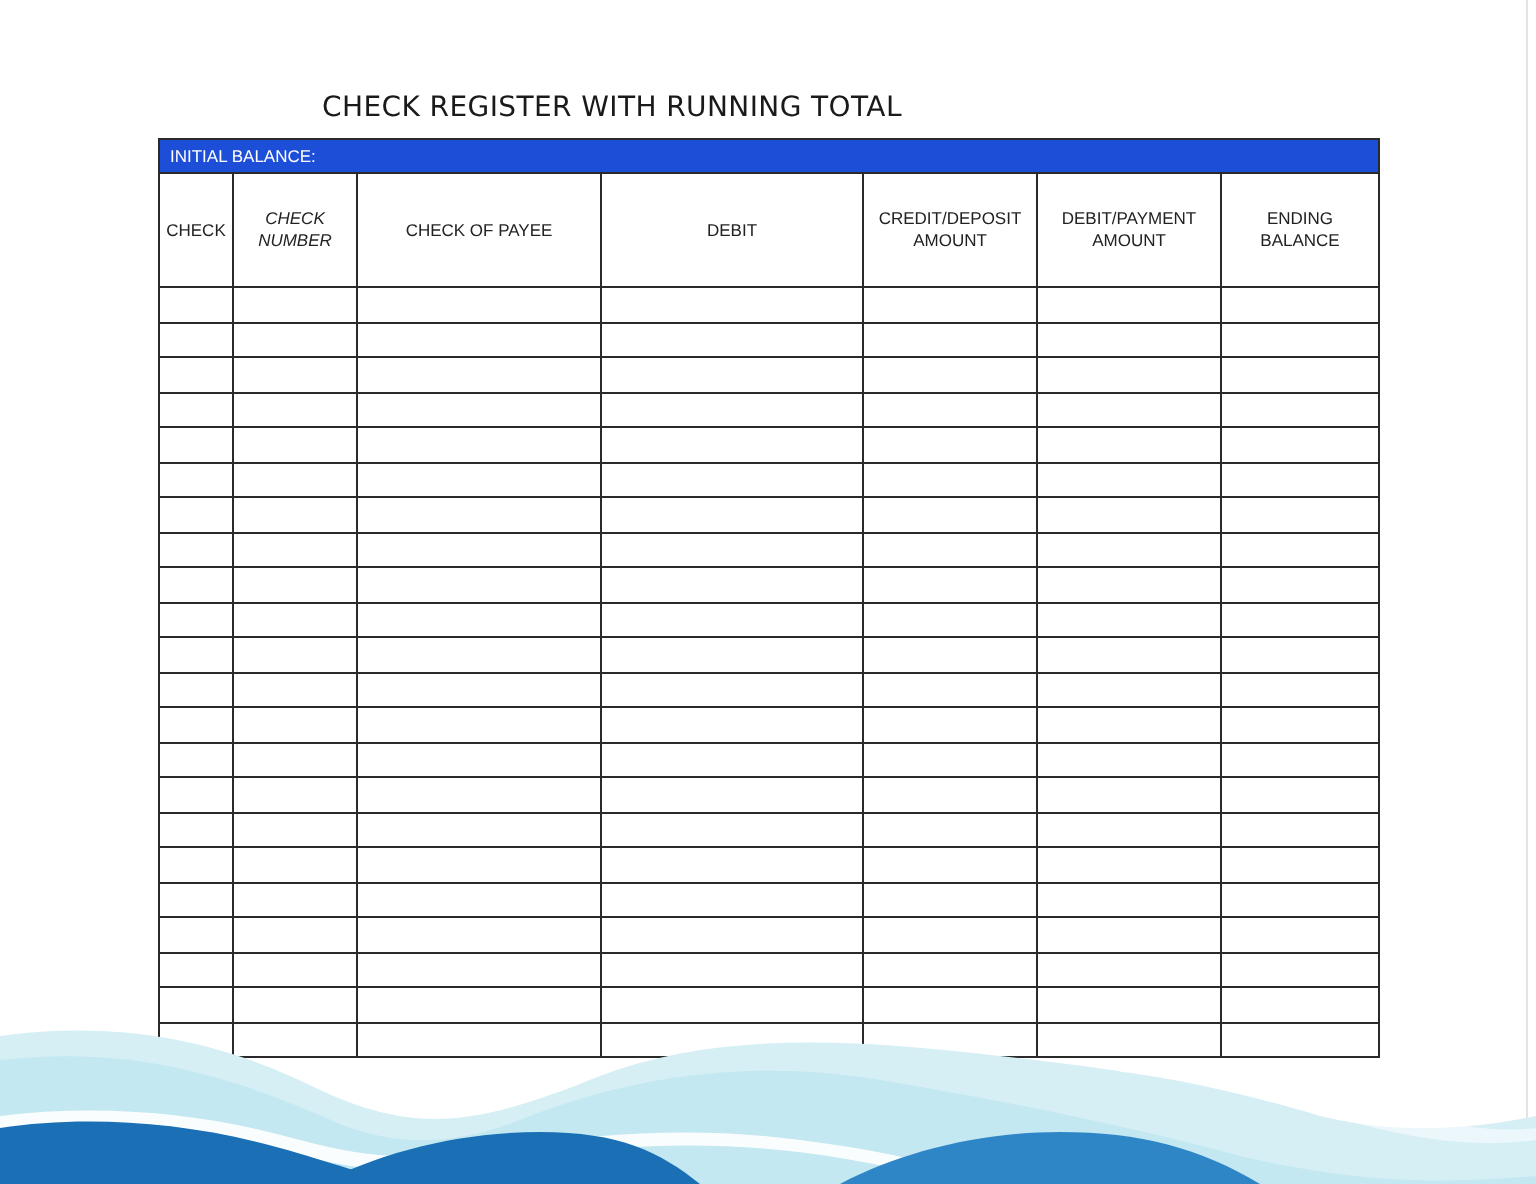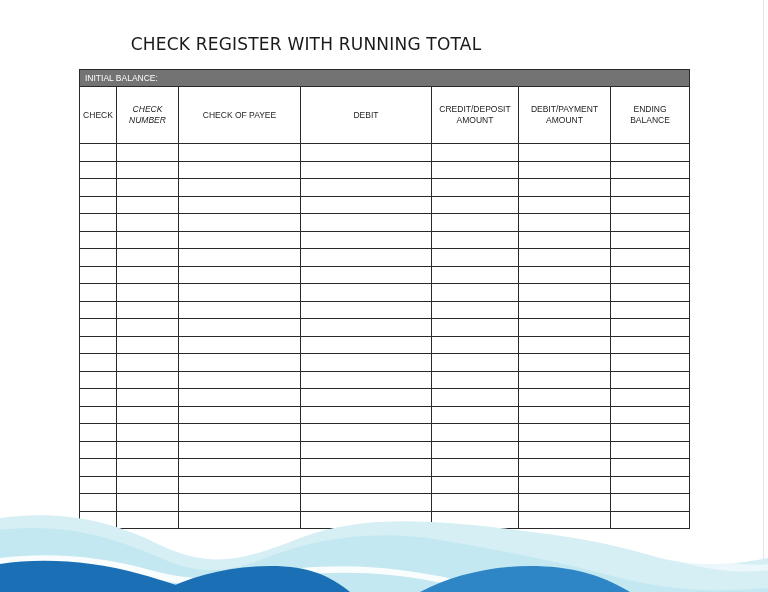--- a/index.html
+++ b/index.html
@@ -8,39 +8,39 @@
       background: #ffffff;
       overflow: hidden;
       position: relative;
       font-family: "Liberation Sans", sans-serif;
     }
     .page-edge {
       position: absolute; left: 763px; top: 0; width: 1px; height: 592px;
       background: #e4e4e4;
     }
     .title {
-      position: absolute; left: 0; top: 34px; width: 612px;
+      position: absolute; left: 0; top: 46px; width: 612px;
       text-align: center;
       font-family: "DejaVu Sans", sans-serif;
-      font-size: 17px; letter-spacing: 0.2px;
+      font-size: 14px; letter-spacing: 0.2px;
       color: #1a1a1a;
     }
     table.register {
       position: absolute; left: 79px; top: 69px;
       width: 610px;
       border-collapse: collapse;
       table-layout: fixed;
       font-family: "Liberation Sans", sans-serif;
     }
     table.register td, table.register th {
       border: 1px solid #2a2a2a;
       padding: 0;
     }
     tr.balance-row td {
-      background: #737373;
+      background: #1d4ed8;
       color: #ffffff;
       font-size: 8.5px;
       height: 16px;
       padding-left: 5px;
       text-align: left;
       border-color: #2a2a2a;
     }
     tr.header-row th {
       font-weight: normal;
       font-size: 8.5px;

